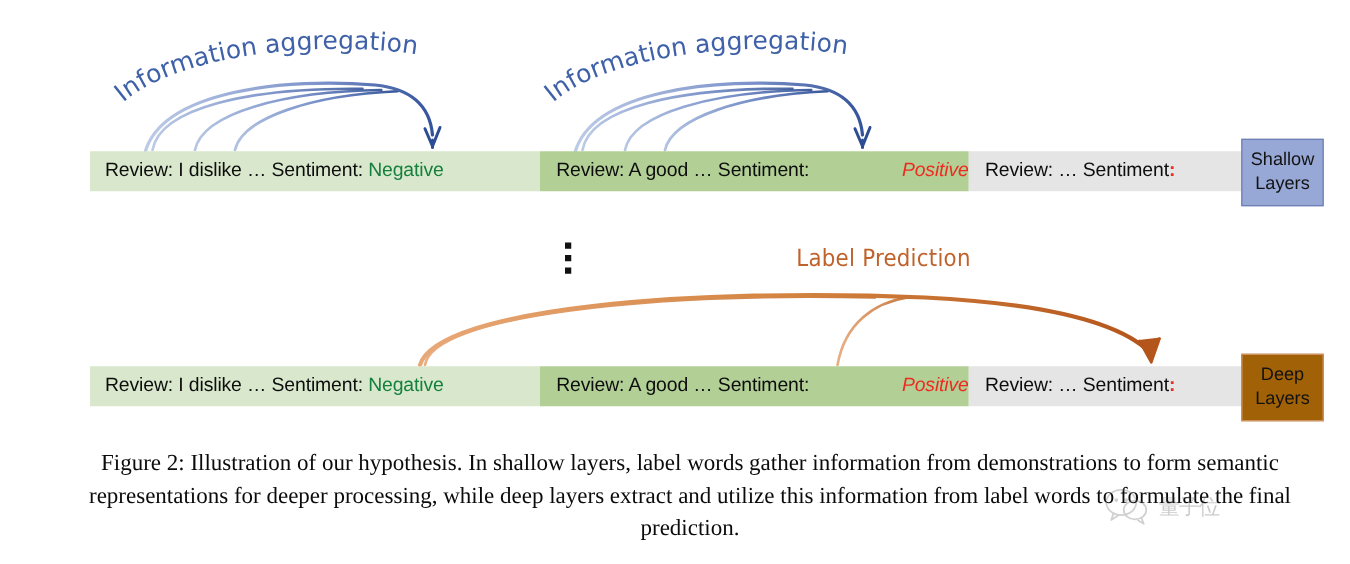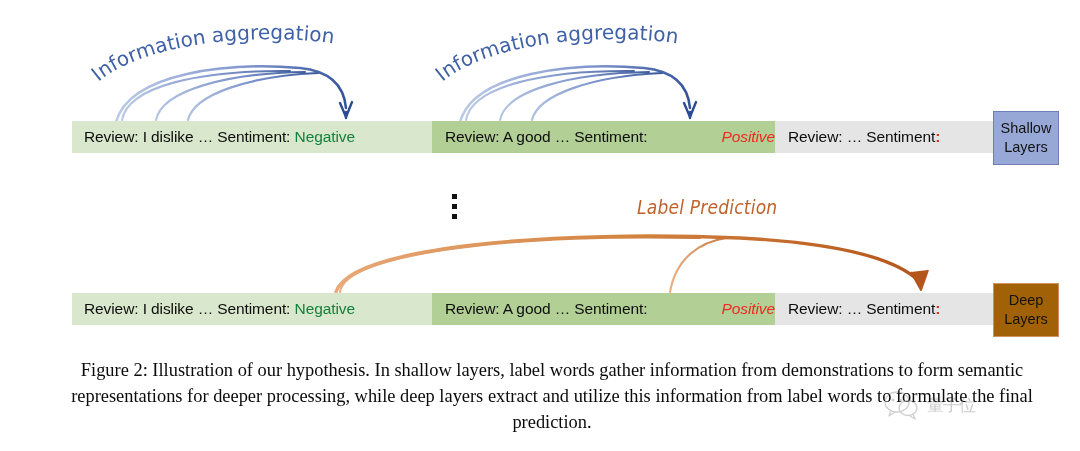--- a/index.html
+++ b/index.html
@@ -90,21 +90,21 @@
   #agg-label-2 { left: 430px; top: 24px; }
 
   #pred-label {
     position: absolute;
     left: 637px;
     top: 196px;
     font-size: 19px;
     color: #c0622c;
     letter-spacing: 0.2px;
   }
-  #pred-label span { font-family: "DejaVu Sans", sans-serif; font-stretch: condensed; font-style: italic; }
+  #pred-label span { font-family: "DejaVu Sans", sans-serif; font-stretch: condensed; }
 
   
   #vdots {
     position: absolute;
     left: 452px;
     top: 194px;
     display: flex;
     flex-direction: column;
     gap: 5px;
   }

